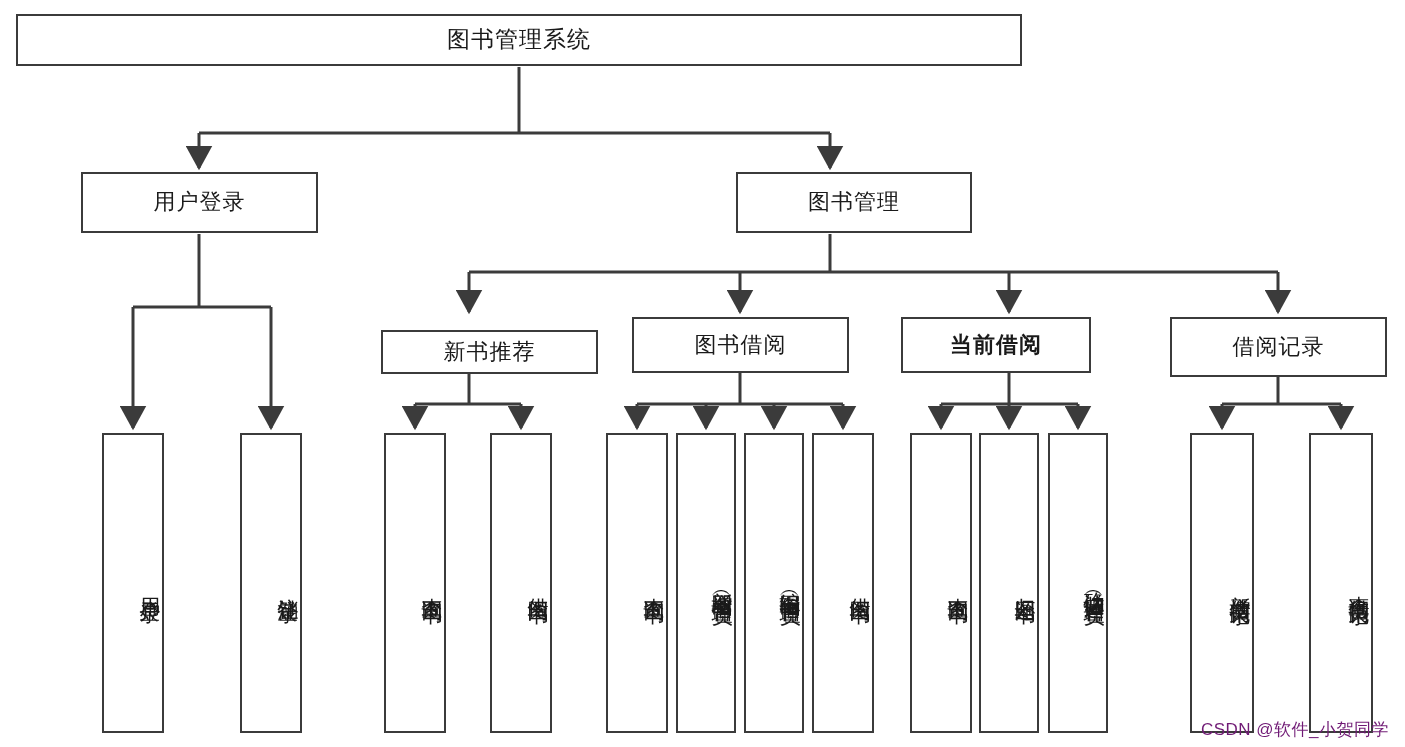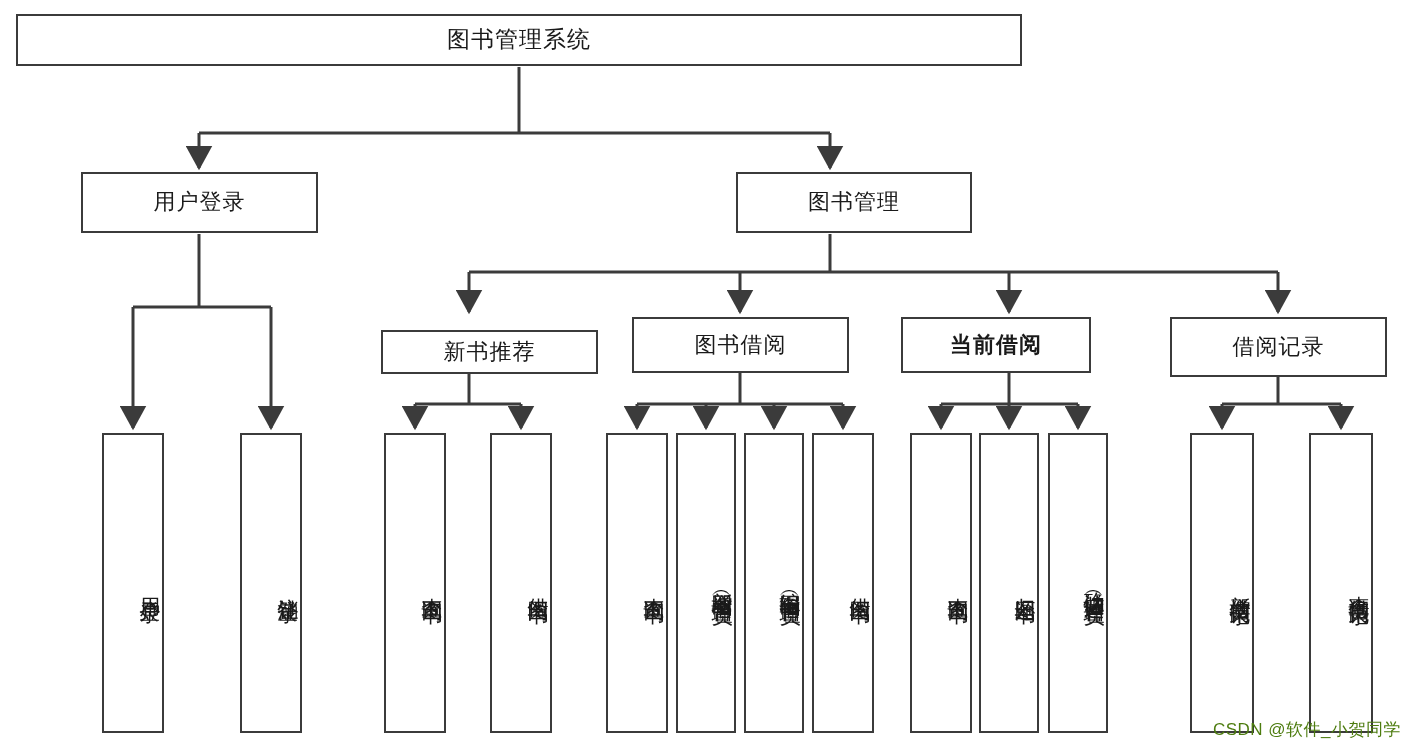--- a/index.html
+++ b/index.html
@@ -53,24 +53,24 @@
     align-items: flex-start;
     justify-content: center;
     padding-top: 4px;
     white-space: nowrap;
   }
   .node.vert.tall {
     padding-top: 2px;
   }
   .watermark {
     position: absolute;
-    right: 4px;
+    right: 16px;
     bottom: 6px;
     font-size: 17px;
-    color: #4d7c0f;
+    color: #701a75;
     letter-spacing: 0.5px;
     white-space: nowrap;
   }
 </style>
 </head>
 <body>
 
 <div id="canvas">
 
   <svg id="edges" viewBox="0 0 1405 747">

